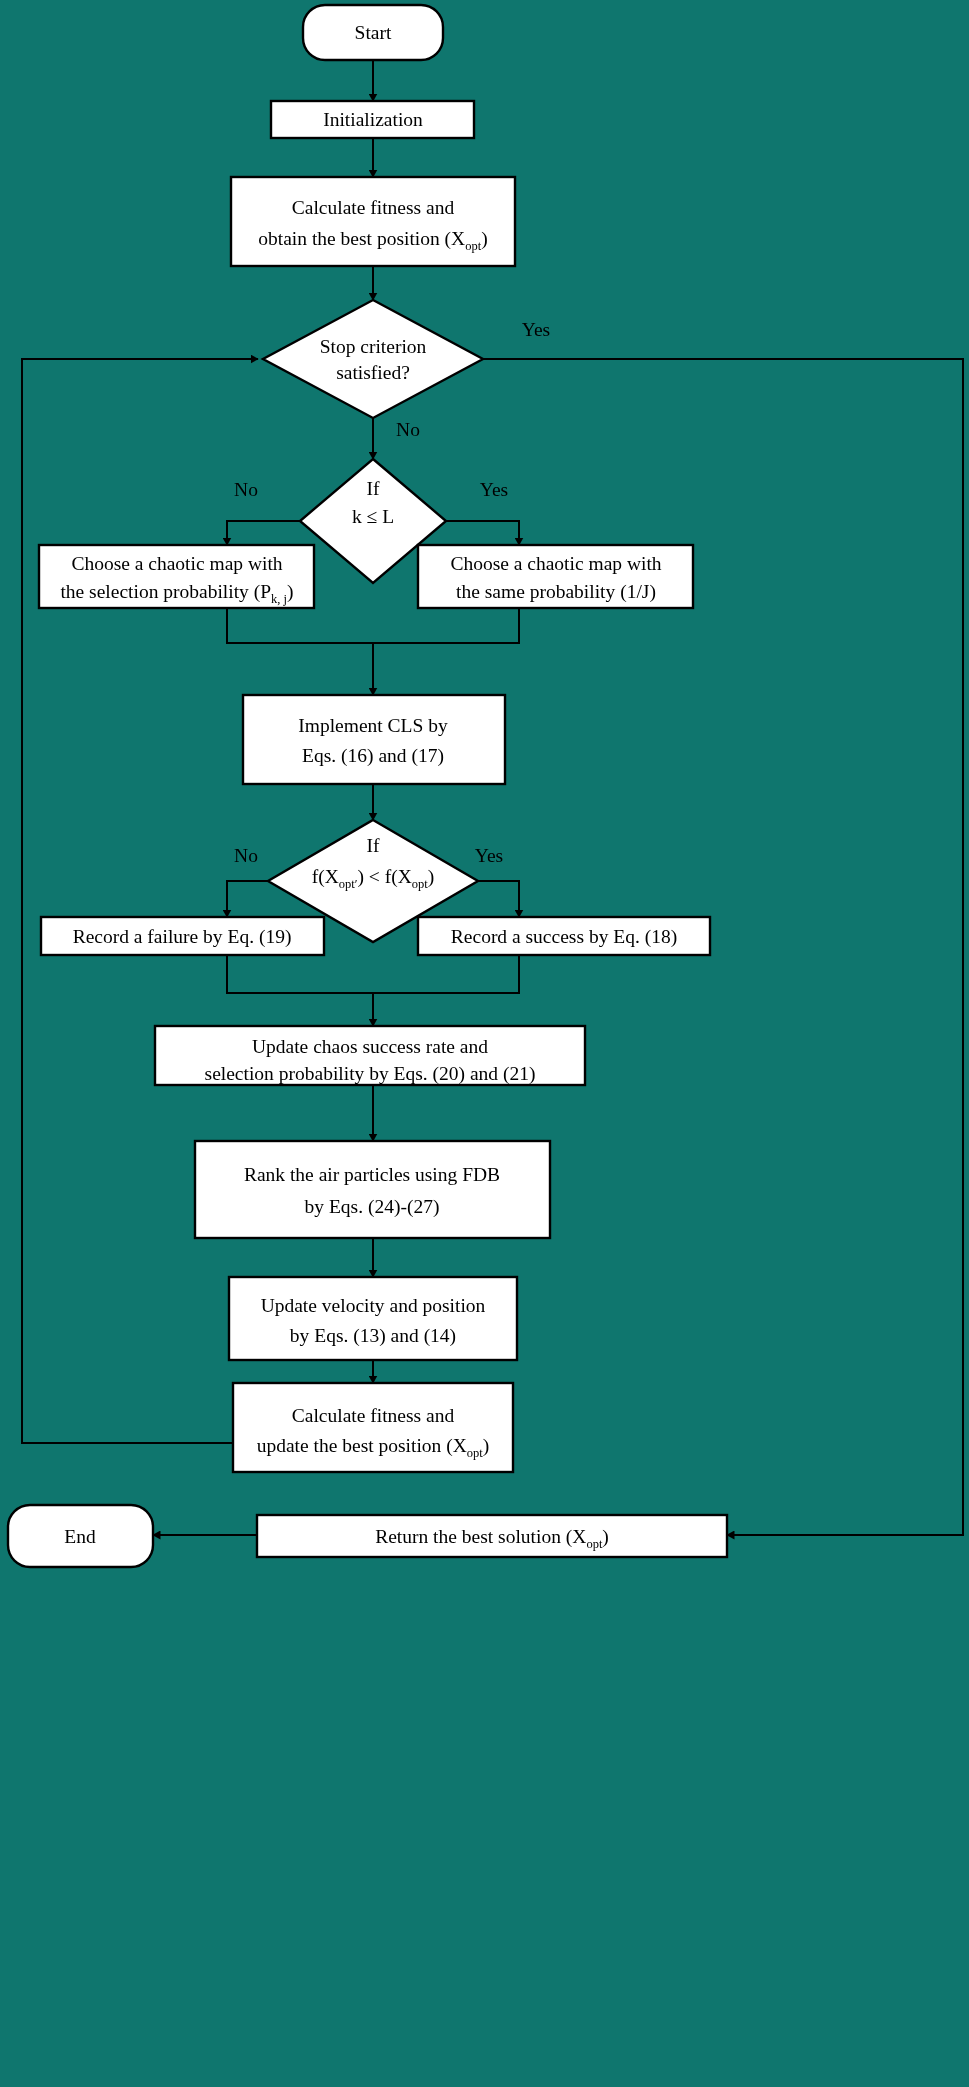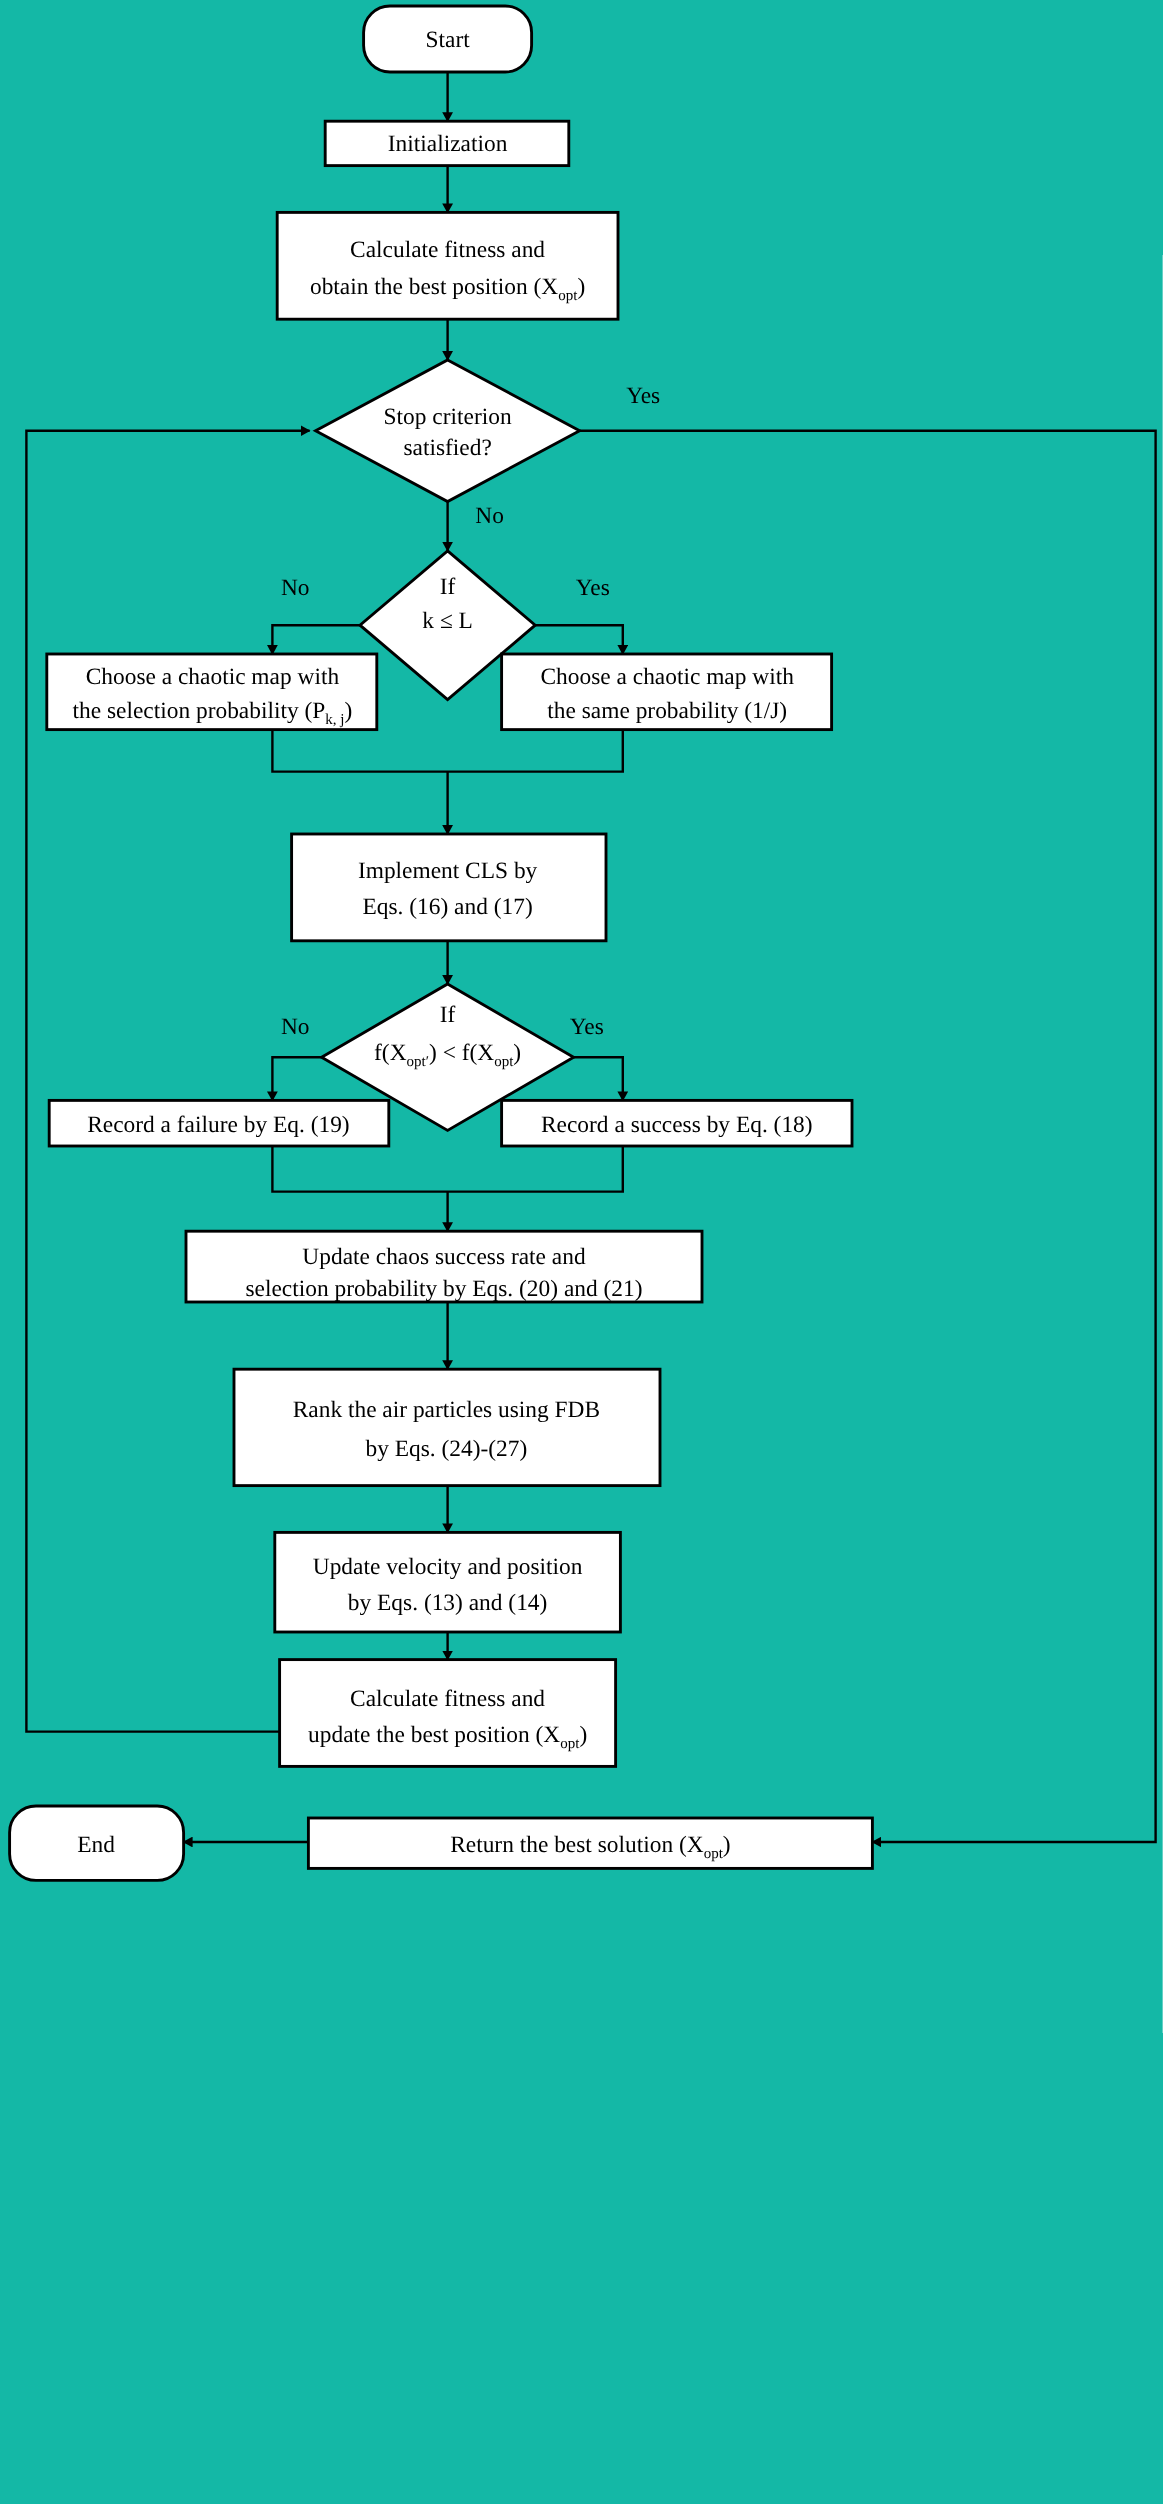--- a/index.html
+++ b/index.html
@@ -1,18 +1,18 @@
 <!DOCTYPE html>
 <html><head>
 <meta charset="utf-8">
 <style>
   html,body{margin:0;padding:0;background:#ffffff;}
   body{width:969px;height:2087px;overflow:hidden;
        font-family:"Liberation Serif","DejaVu Serif",serif;}
-  #stage{position:relative;width:969px;height:2087px;background:#14b8a6;}
+  #stage{position:relative;width:969px;height:2087px;background:#0f766e;}
   svg{display:block;}
   .shape{fill:#ffffff;stroke:#000000;stroke-width:2.4;}
   .line{stroke:#000000;stroke-width:2.0;fill:none;}
   .txt{font-family:"Liberation Serif","DejaVu Serif",serif;
        fill:#000;font-size:19.5px;text-anchor:middle;dominant-baseline:alphabetic;}
   .lbl{font-family:"Liberation Serif","DejaVu Serif",serif;
        fill:#000;font-size:19.5px;text-anchor:middle;}
   .sub{font-size:12.5px;}
 </style>
 </head>

